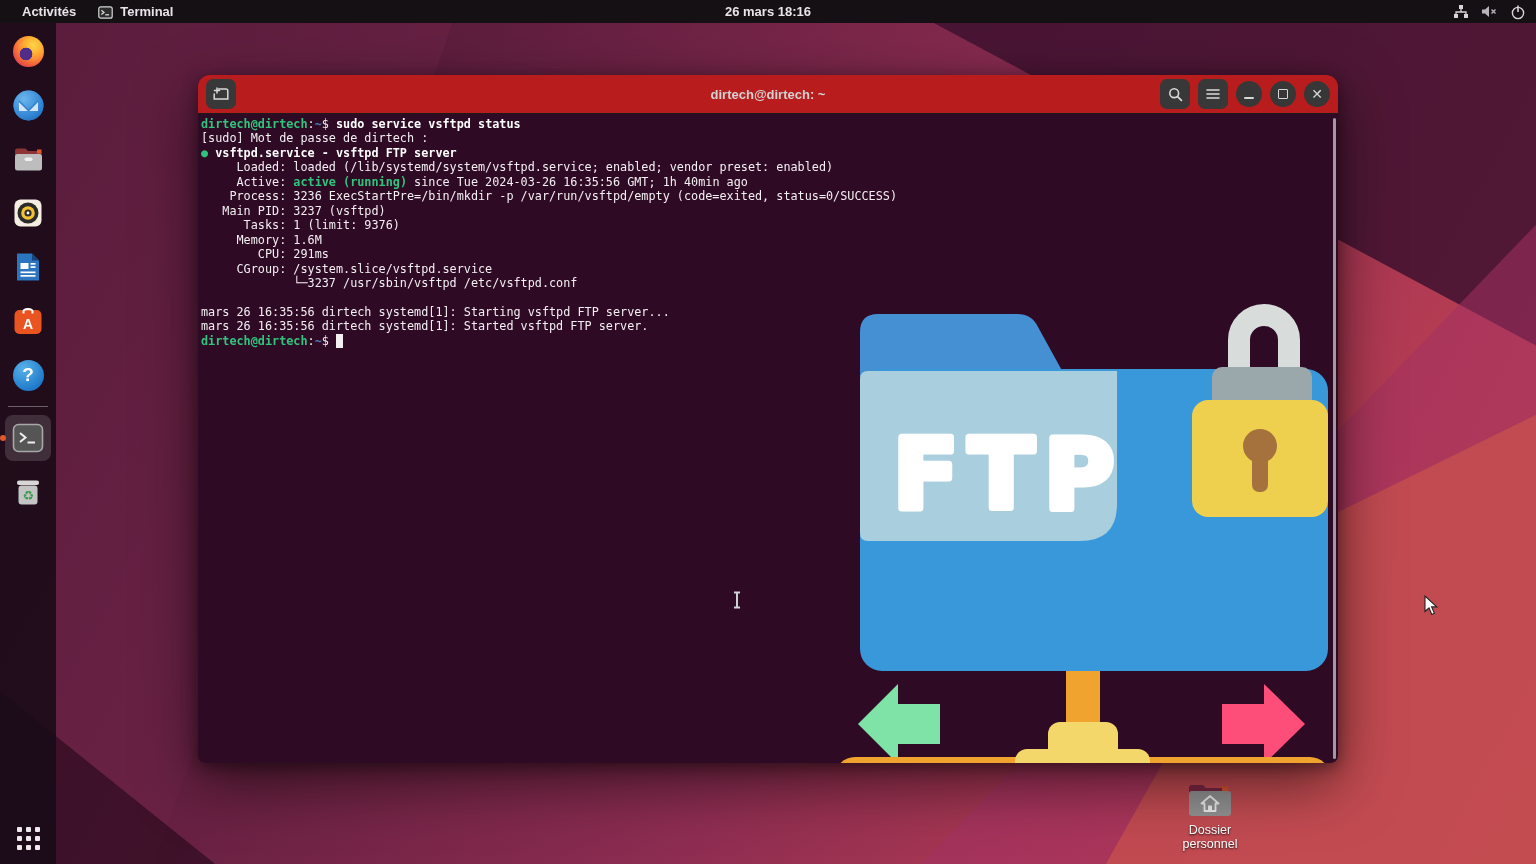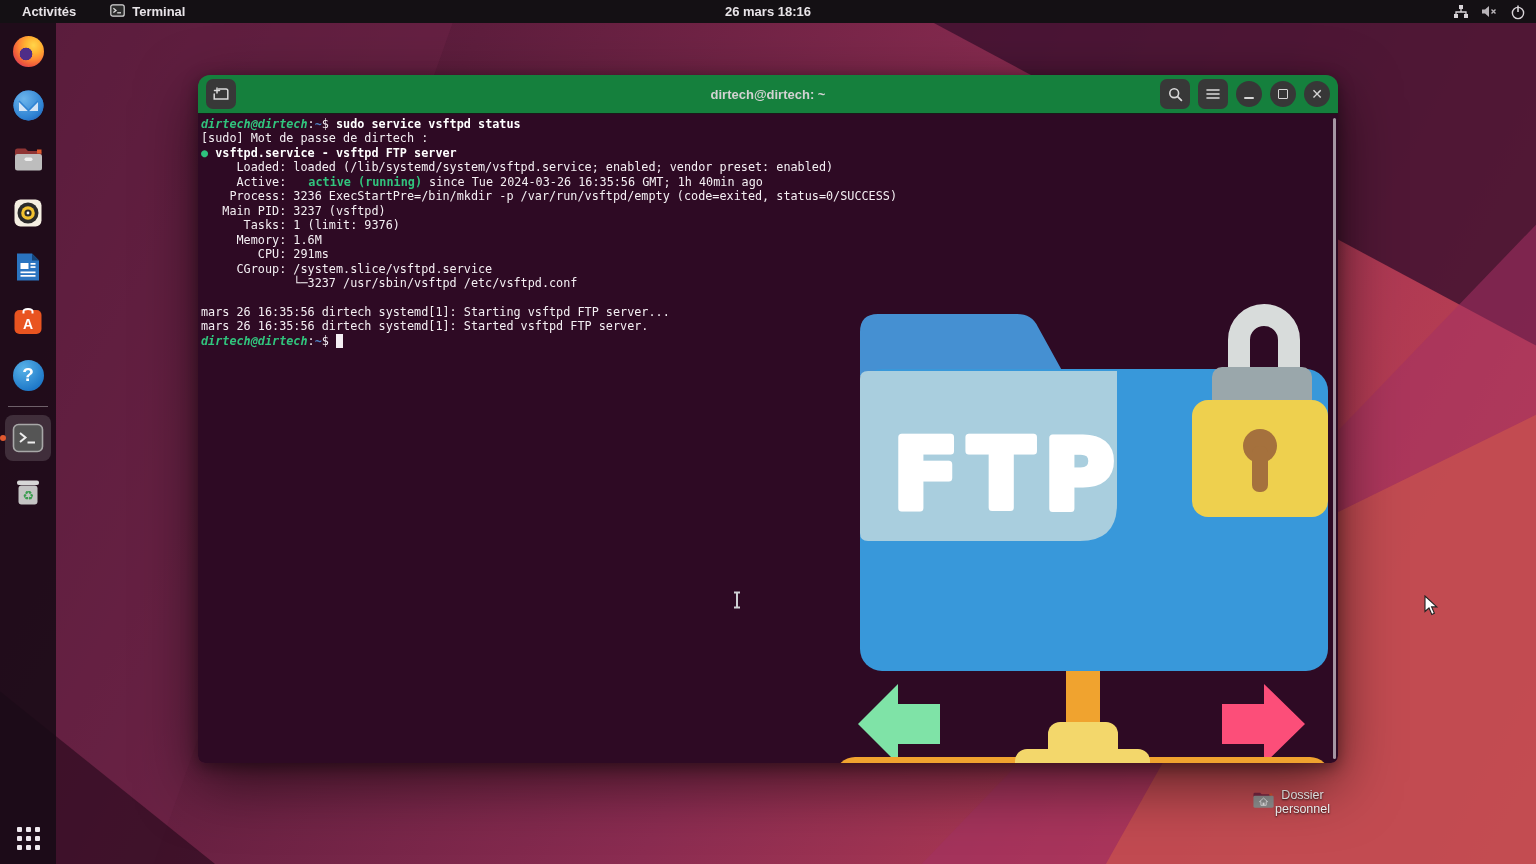--- a/index.html
+++ b/index.html
@@ -12,23 +12,23 @@
   .facet{position:absolute;inset:0;}
   .facet.f1{background:#3f1230;clip-path:polygon(58% 0,100% 0,100% 40%);opacity:.85;}
   .facet.f2{background:#a43262;clip-path:polygon(60% 100%,100% 26%,100% 100%);opacity:.55;}
   .facet.f3{background:#c7504f;clip-path:polygon(84% 62%,100% 48%,100% 100%,72% 100%);opacity:.8;}
   .facet.f4{background:#6d2347;clip-path:polygon(0 0,30% 0,10% 100%,0 100%);opacity:.5;}
   .facet.f5{background:#2e0b20;clip-path:polygon(0 80%,14% 100%,0 100%);opacity:.7;}
 
   
   .topbar{position:absolute;left:0;top:0;width:1536px;height:23px;z-index:40;
     background:#141014;display:flex;align-items:center;color:#e8e4e8;font-size:13px;}
-  .tb-left{display:flex;align-items:center;gap:28px;padding-left:16px;}
+  .tb-left{display:flex;align-items:center;gap:16px;padding-left:16px;}
   .tb-activities{font-weight:600;padding:0 6px;}
-  .tb-app{display:flex;align-items:flex-start;gap:7px;font-weight:600;}
+  .tb-app{display:flex;align-items:flex-end;gap:7px;font-weight:600;}
   .tb-clock{position:absolute;left:50%;transform:translateX(-50%);font-weight:600;text-align:right;}
   .tb-right{position:absolute;right:10px;display:flex;align-items:center;gap:12px;}
   .tb-right svg{display:block;}
 
   
   .dock{position:absolute;left:0;top:23px;bottom:0;width:56px;z-index:30;
     background:rgba(24,10,22,.88);display:flex;flex-direction:column;align-items:center;
     padding-top:9px;gap:16px;}
   .dock-item{width:38px;height:38px;display:flex;align-items:center;justify-content:center;
     position:relative;flex:0 0 auto;}
@@ -44,52 +44,52 @@
     background:radial-gradient(circle at 35% 28%,#58b2e8,#1e78c8 75%);
     display:flex;align-items:center;justify-content:center;}
   .showapps{display:grid;grid-template-columns:repeat(3,5px);grid-template-rows:repeat(3,5px);
     gap:4px;margin-top:auto;margin-bottom:14px;}
   .showapps i{background:#efe9ee;border-radius:1px;}
 
   
   .window{position:absolute;left:198px;top:75px;width:1140px;height:688px;z-index:20;
     border-radius:12px 12px 7px 7px;box-shadow:0 20px 60px rgba(0,0,0,.55),0 4px 16px rgba(0,0,0,.4);
     display:flex;flex-direction:column;overflow:hidden;}
-  .titlebar{height:38px;background:#15803d;flex:0 0 auto;display:flex;align-items:center;
+  .titlebar{height:38px;background:#b91c1c;flex:0 0 auto;display:flex;align-items:center;
     padding:0 8px;position:relative;border-bottom:1px solid #1a1a1a;}
   .tbtn{width:30px;height:30px;border-radius:7px;background:#383838;display:flex;
     align-items:center;justify-content:center;flex:0 0 auto;}
   .win-title{position:absolute;left:50%;transform:translateX(-50%);color:#d2d2d2;
     font-size:13px;font-weight:700;white-space:nowrap;}
   .tb-ctrls{margin-left:auto;display:flex;align-items:center;gap:8px;}
   .cbtn{width:26px;height:26px;border-radius:50%;background:#373737;display:flex;
     align-items:center;justify-content:center;color:#d6d6d6;}
   .cbtn .min{display:block;width:10px;height:2px;background:#d6d6d6;margin-top:8px;border-radius:1px;}
   .cbtn .max{display:block;width:8px;height:8px;border:1.6px solid #d6d6d6;border-radius:1px;}
   .cbtn .cls{font-size:14px;line-height:1;color:#d6d6d6;}
 
   .term-body{flex:1;background:#2e0a24;position:relative;overflow:hidden;}
   .term-text{position:absolute;left:3px;top:3px;font-family:"DejaVu Sans Mono",monospace;
     font-size:11.8px;line-height:14.45px;color:#f4eff3;white-space:pre;}
   .tline{min-height:14.45px;}
   .c-white{color:#f4eff3;}
   .c-bold{color:#ffffff;font-weight:700;margin-top:28px;}
-  .c-green{color:#31c47d;font-weight:700;font-style:italic;}
-  .c-gb{color:#31c47d;font-weight:700;margin-left:15px;}
+  .c-green{color:#31c47d;font-weight:700;}
+  .c-gb{color:#31c47d;font-weight:700;}
   .c-gdot{color:#2ec27e;}
   .c-blue{color:#4e82c4;font-weight:700;}
   .c-cursor{background:#f4eff3;color:#2e0a24;}
   .term-scrollbar{position:absolute;right:2px;top:4px;bottom:4px;width:3px;border-radius:2px;
     background:rgba(205,198,205,.75);}
 
   .ftp-art{position:absolute;left:637px;top:180px;width:500px;height:515px;}
 
   
-  .desk-icon{position:absolute;left:1252px;top:780px;width:78px;z-index:5;
-    display:flex;flex-direction:row;align-items:center;}
+  .desk-icon{position:absolute;left:1171px;top:780px;width:78px;z-index:5;
+    display:flex;flex-direction:column;align-items:center;}
   .desk-icon .lbl{margin-top:3px;color:#ffffff;font-size:12.5px;line-height:14px;
     text-align:center;text-shadow:0 1px 2px rgba(0,0,0,.85);width:78px;}
 
   
   .cursor-ibeam{position:absolute;left:731px;top:591px;z-index:50;}
   .cursor-arrow{position:absolute;left:1424px;top:595px;z-index:50;}
 </style>
 </head>
 <body>
 

